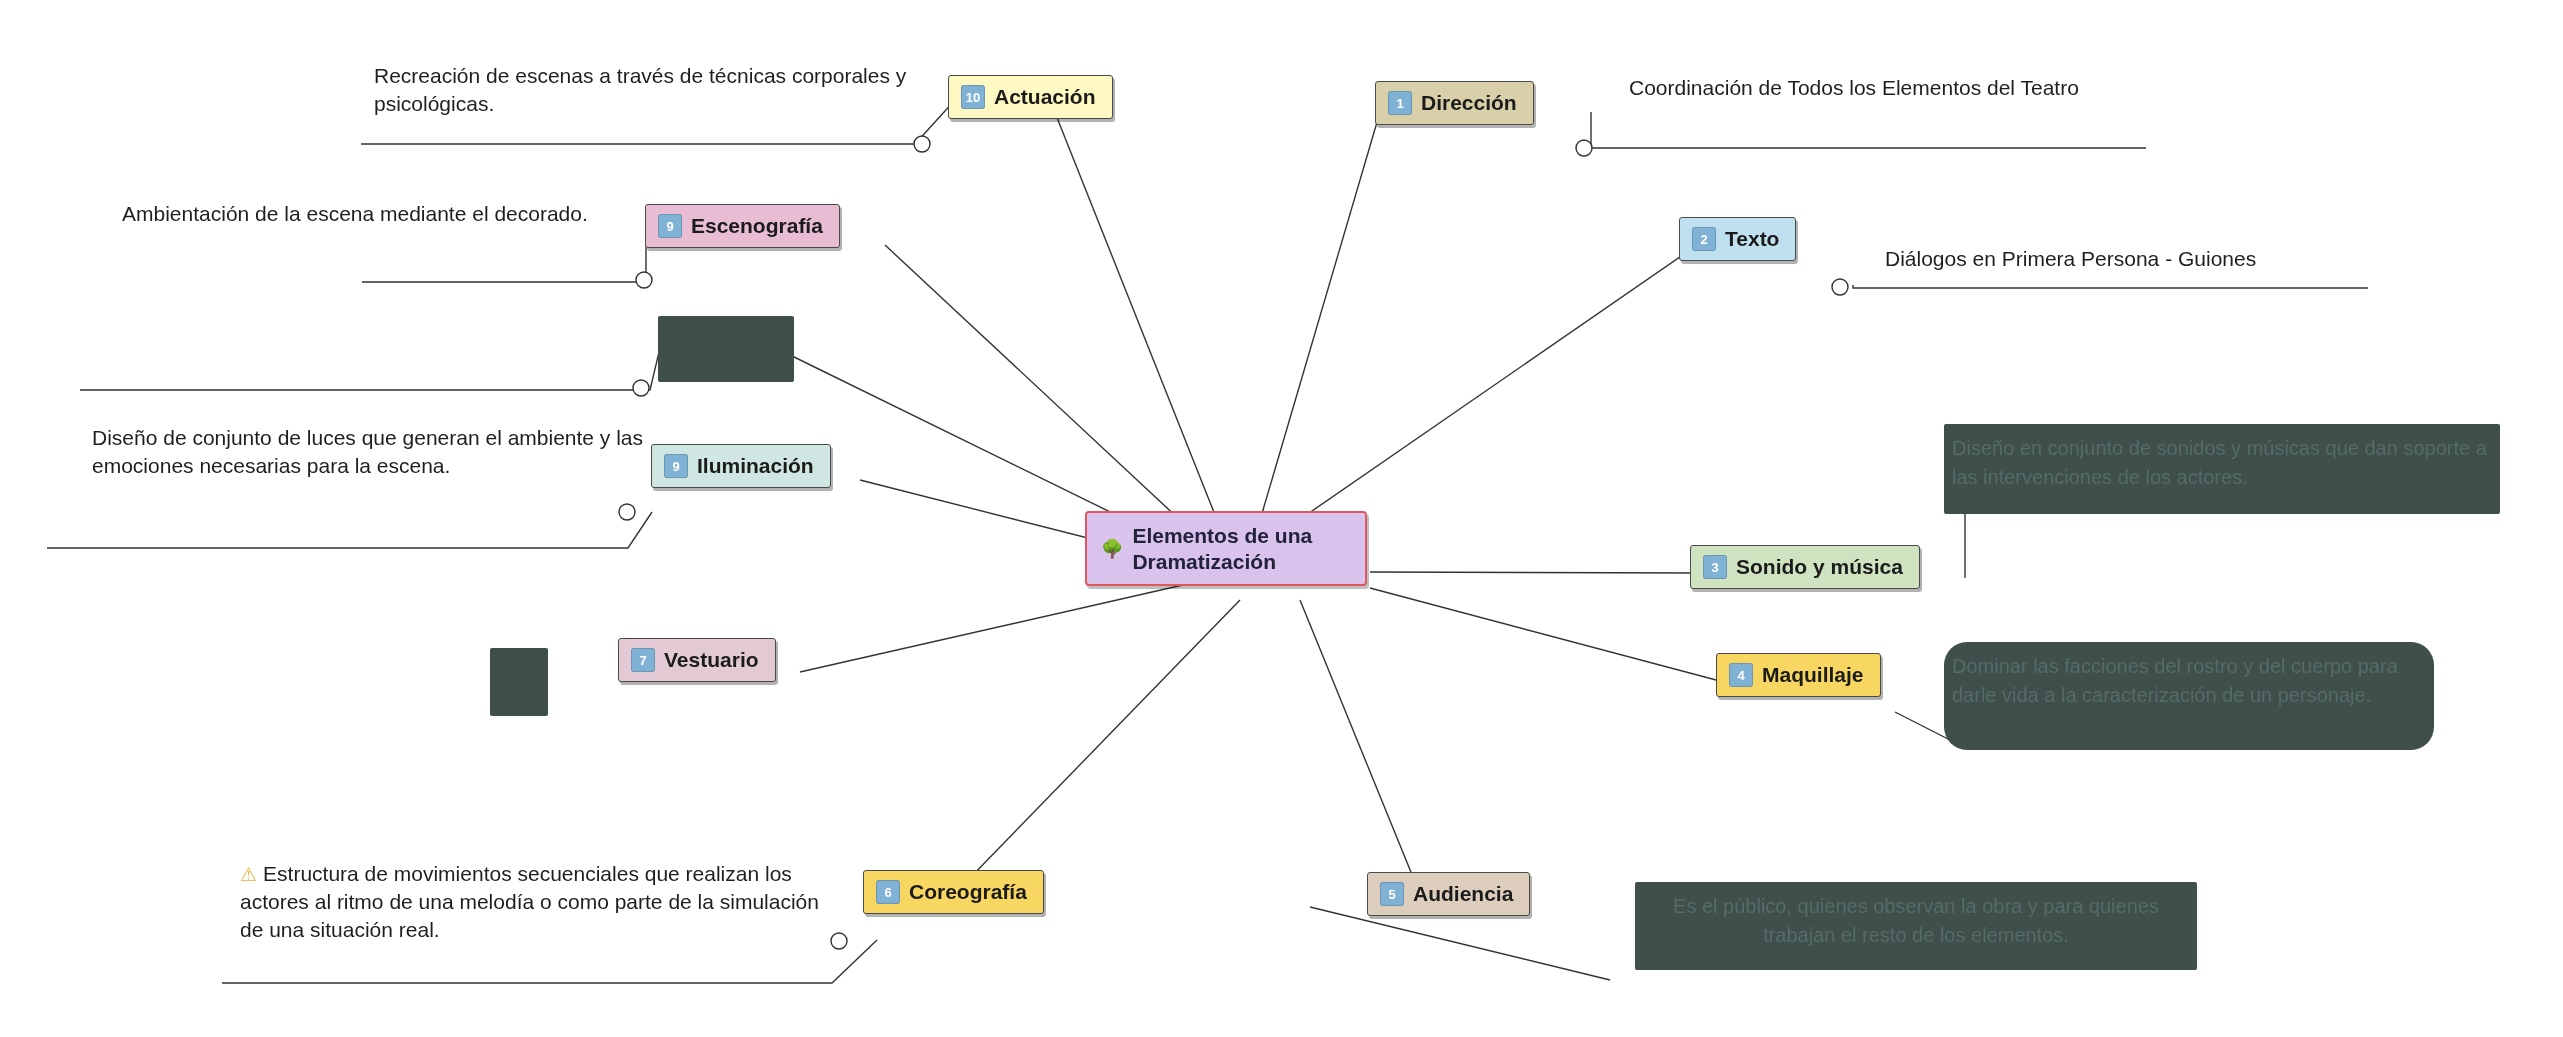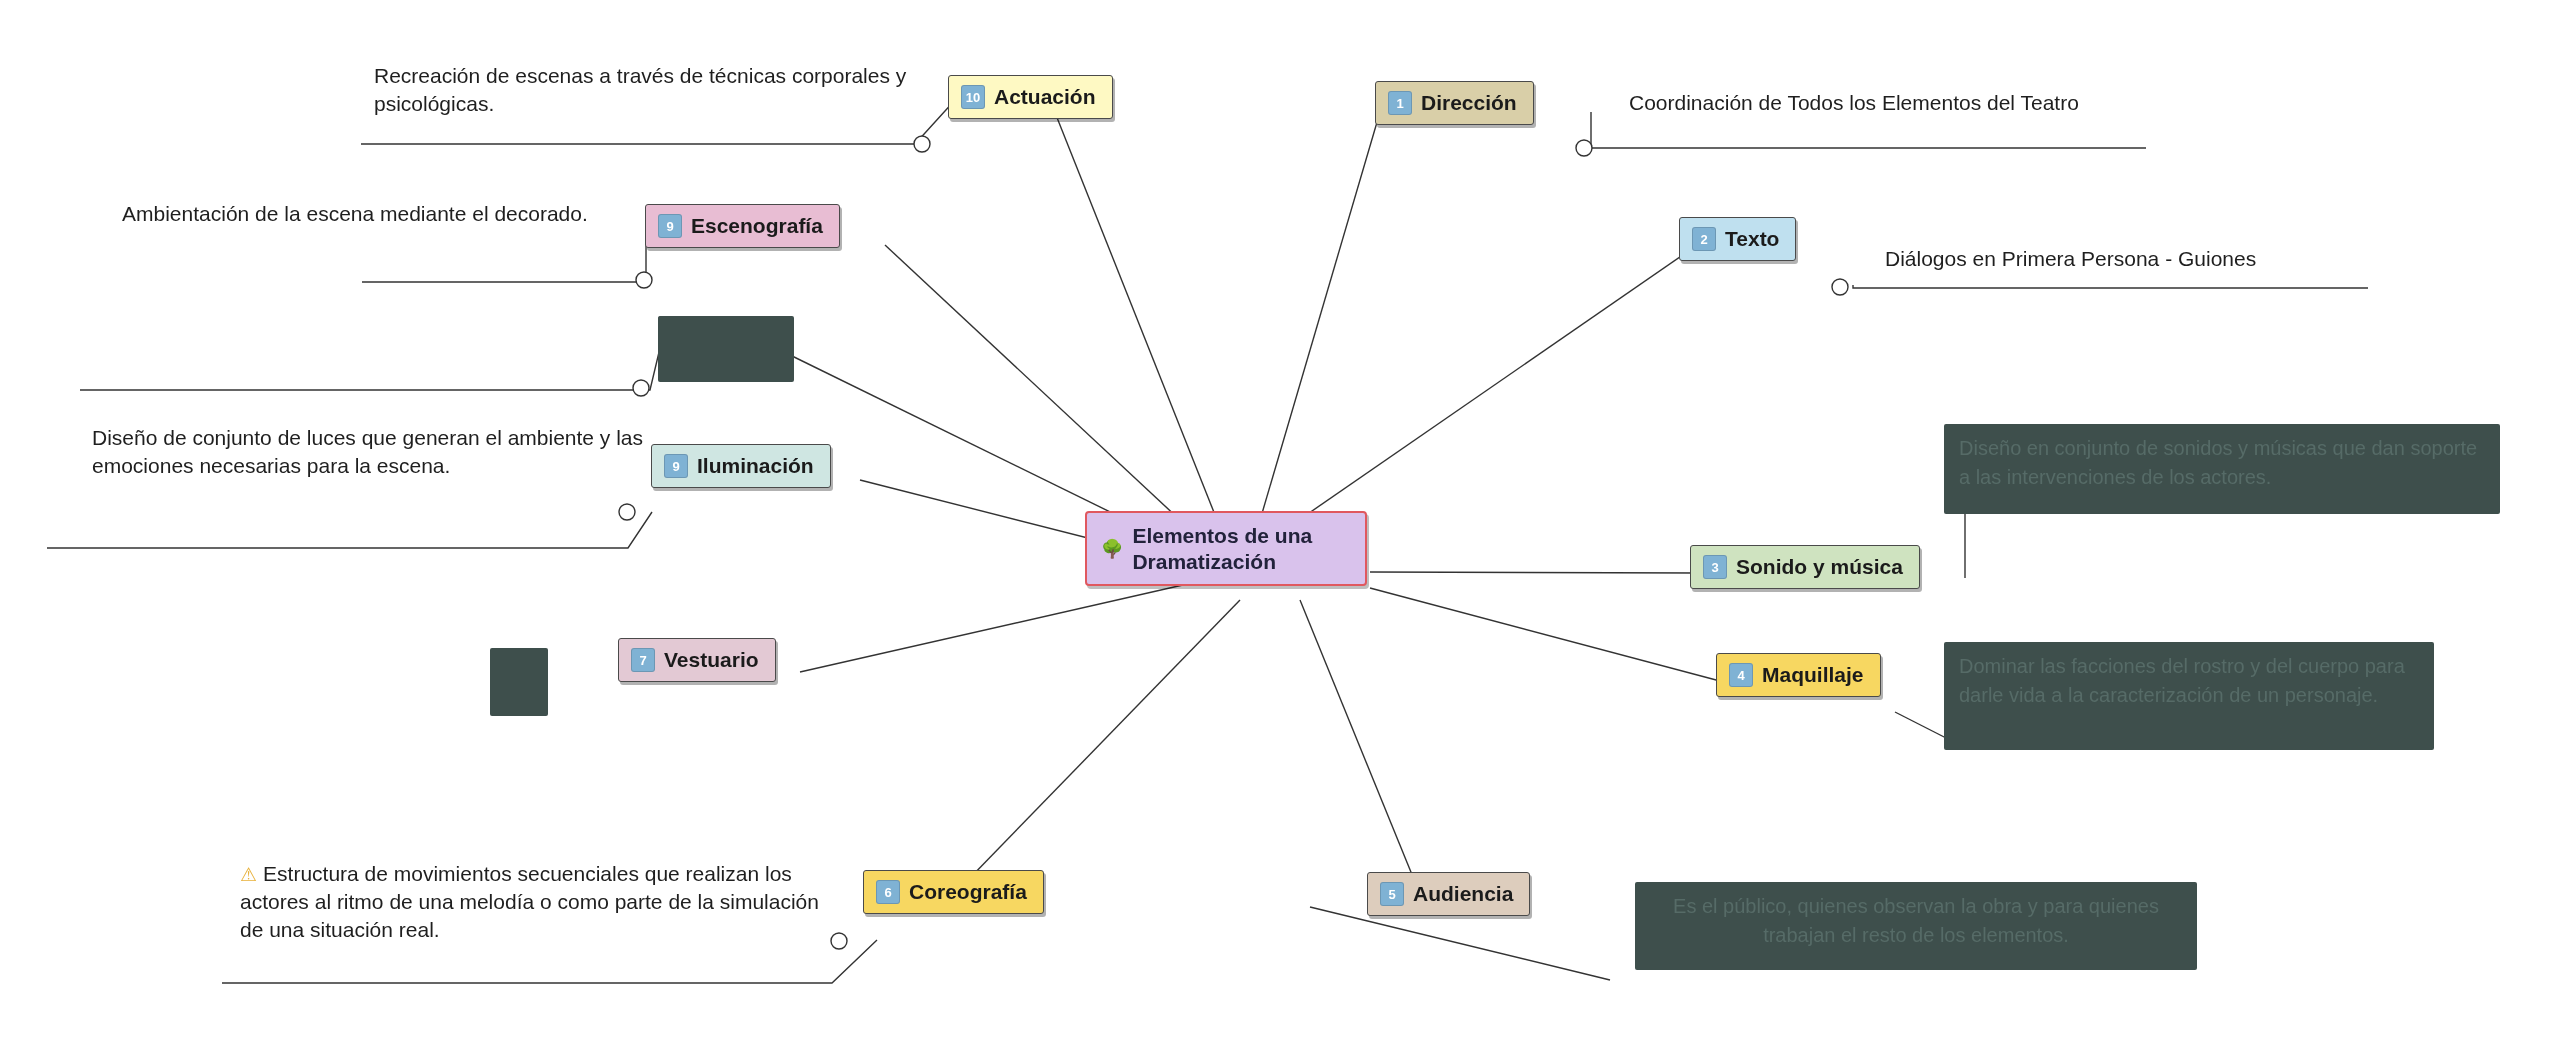--- a/index.html
+++ b/index.html
@@ -84,21 +84,21 @@
     margin-right: 6px;
   }
   .dimbox {
     position: absolute;
     box-sizing: border-box;
     background: #3e4f4c;
     border-radius: 2px;
     color: #566b67;
     font-size: 20px;
     line-height: 1.45;
-    padding: 10px 15px;
+    padding: 10px 8px;
     overflow: hidden;
     white-space: pre-line;
   }
   .dimbox.plain {
     color: transparent;
   }
 </style>
 </head>
 <body>
 
@@ -135,31 +135,31 @@
       <circle cx="1584" cy="148" r="8"></circle>
       <circle cx="644" cy="280" r="8"></circle>
       <circle cx="1840" cy="287" r="8"></circle>
       <circle cx="641" cy="388" r="8"></circle>
       <circle cx="627" cy="512" r="8"></circle>
       <circle cx="839" cy="941" r="8"></circle>
     </g>
   </svg>
 
   <div class="label" style="left:374px; top:62px; width:540px;">Recreación de escenas a través de técnicas corporales y psicológicas.</div>
-  <div class="label" style="left:1629px; top:74px; width:510px;margin-top:15px;">Coordinación de Todos los Elementos del Teatro</div>
+  <div class="label" style="left:1629px; top:74px; width:510px;">Coordinación de Todos los Elementos del Teatro</div>
   <div class="label" style="left:122px; top:200px; width:520px;">Ambientación de la escena mediante el decorado.</div>
   <div class="label" style="left:1885px; top:234px; width:520px;margin-top:11px;">Diálogos en Primera Persona - Guiones</div>
   <div class="label" style="left:64px; top:424px; width:560px;margin-left:28px;">Diseño de conjunto de luces que generan el ambiente y las emociones necesarias para la escena.</div>
 
   <div class="label" style="left:240px; top:832px; width:580px;">
     <span class="warn-icon">⚠</span><span>Estructura de movimientos secuenciales que realizan los actores al ritmo de una melodía o como parte de la simulación de una situación real.</span>
   </div>
 
   <div class="dimbox" style="left:1944px; top:424px; width:556px; height:90px;">Diseño en conjunto de sonidos y músicas que dan soporte a las intervenciones de los actores.</div>
-  <div class="dimbox" style="left:1944px; top:642px; width:490px; height:108px;">Dominar las facciones del rostro y del cuerpo para darle vida a la caracterización de un personaje.</div>
+  <div class="dimbox" style="left:1944px; top:642px; width:490px; height:108px;border-radius:23px;">Dominar las facciones del rostro y del cuerpo para darle vida a la caracterización de un personaje.</div>
   <div class="dimbox" style="left:1635px; top:882px; width:562px; height:88px;text-align:center;">Es el público, quienes observan la obra y para quienes trabajan el resto de los elementos.</div>
 
   <div class="node" style="left:948px; top:75px; background:#fef9c3;">
     <span class="badge">10</span>
     <span>Actuación</span>
   </div>
 
   <div class="node" style="left:1375px; top:81px; background:#d9cfa8;">
     <span class="badge">1</span>
     <span>Dirección</span>

